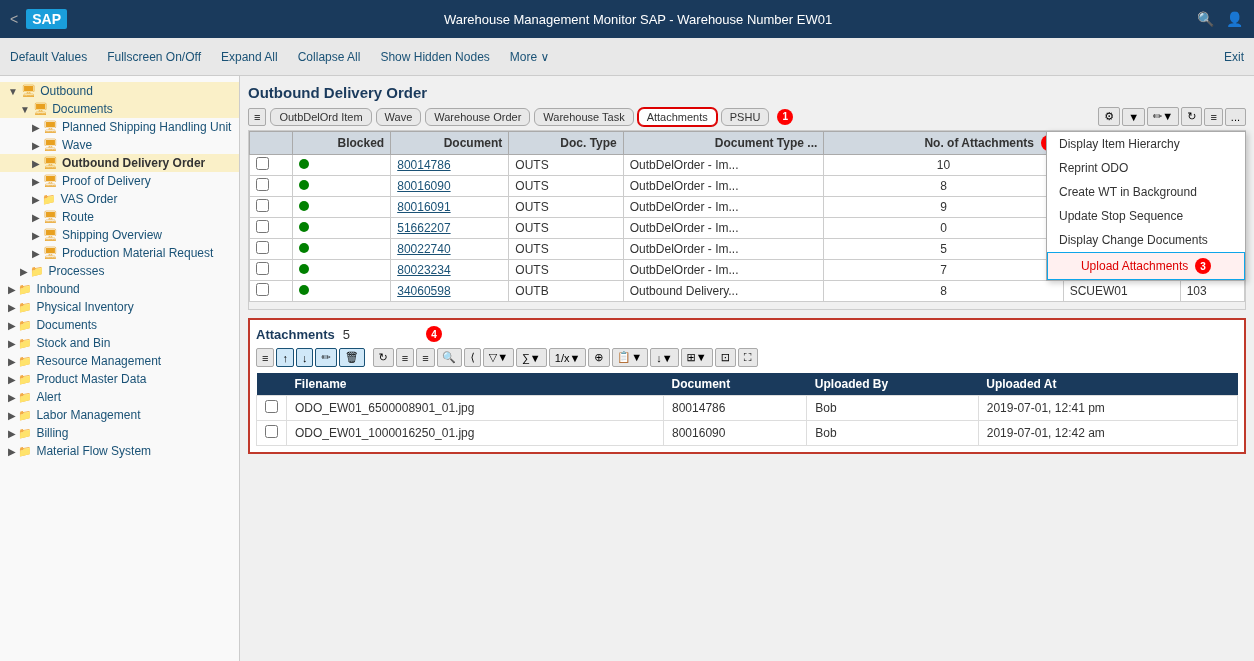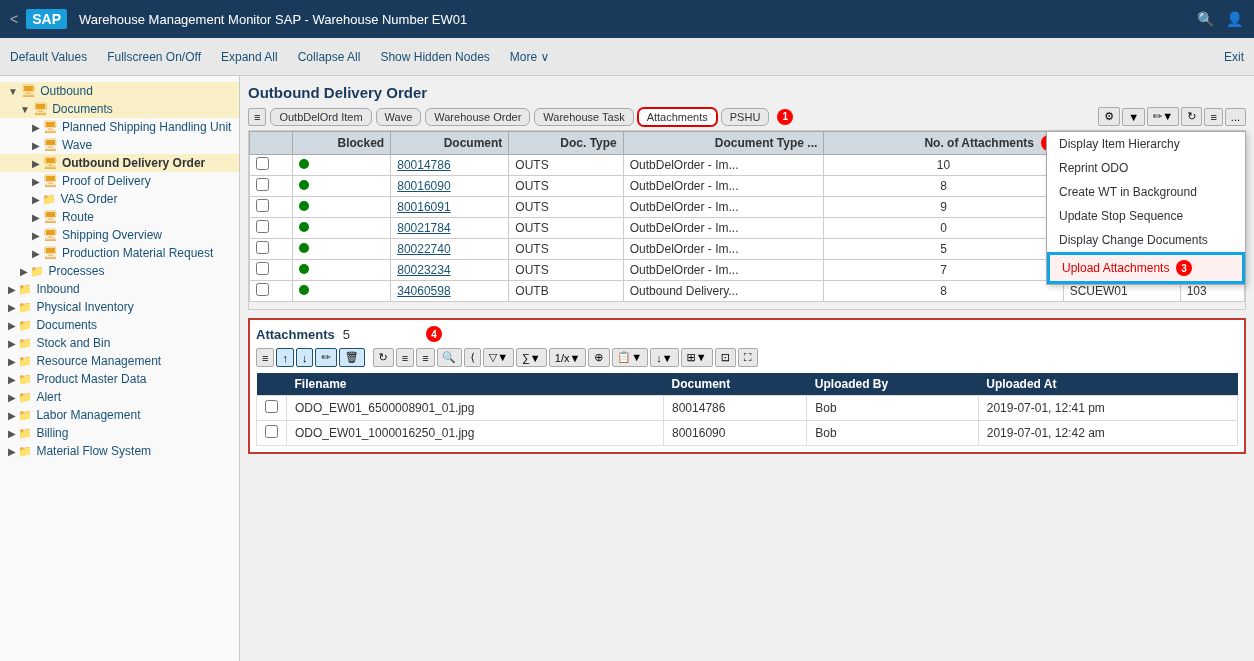--- a/index.html
+++ b/index.html
@@ -26,20 +26,21 @@
       font-weight: bold;
       font-size: 14px;
       padding: 2px 6px;
       margin-right: 12px;
       border-radius: 2px;
     }
     .top-bar .title {
       color: white;
       font-size: 13px;
       flex: 1;
+      text-align: center;
     }
     .top-bar .icons {
       display: flex;
       gap: 12px;
       color: white;
       font-size: 14px;
     }
 
     
     .menu-bar {
@@ -153,22 +154,23 @@
       min-width: 200px;
     }
     .dropdown-menu .menu-item {
       padding: 5px 12px;
       cursor: pointer;
       font-size: 12px;
       color: #333;
     }
     .dropdown-menu .menu-item.highlighted {
       background: #fff0f0;
-      border: 3px solid #0ea5e9;
+      border: 1px solid #0ea5e9;
       color: #d00;
+      text-align: center;
     }
 
     
     .data-table {
       width: 100%;
       border-collapse: collapse;
       font-size: 12px;
     }
     .data-table th {
       background: #d0d8e0;
@@ -507,21 +509,21 @@
       <td><span class="link">80016091</span></td>
       <td>OUTS</td>
       <td>OutbDelOrder - Im...</td>
       <td style="text-align:center;">9</td>
       <td></td>
       <td>CUS</td>
     </tr>
             <tr>
       <td><input type="checkbox" style=""></td>
       <td><span class="green-dot"></span></td>
-      <td><span class="link">80021784</span></td>
+      <td><span class="link">51662207</span></td>
       <td>OUTS</td>
       <td>OutbDelOrder - Im...</td>
       <td style="text-align:center;">0</td>
       <td></td>
       <td>CUS</td>
     </tr>
             <tr>
       <td><input type="checkbox" style=""></td>
       <td><span class="green-dot"></span></td>
       <td><span class="link">80022740</span></td>

